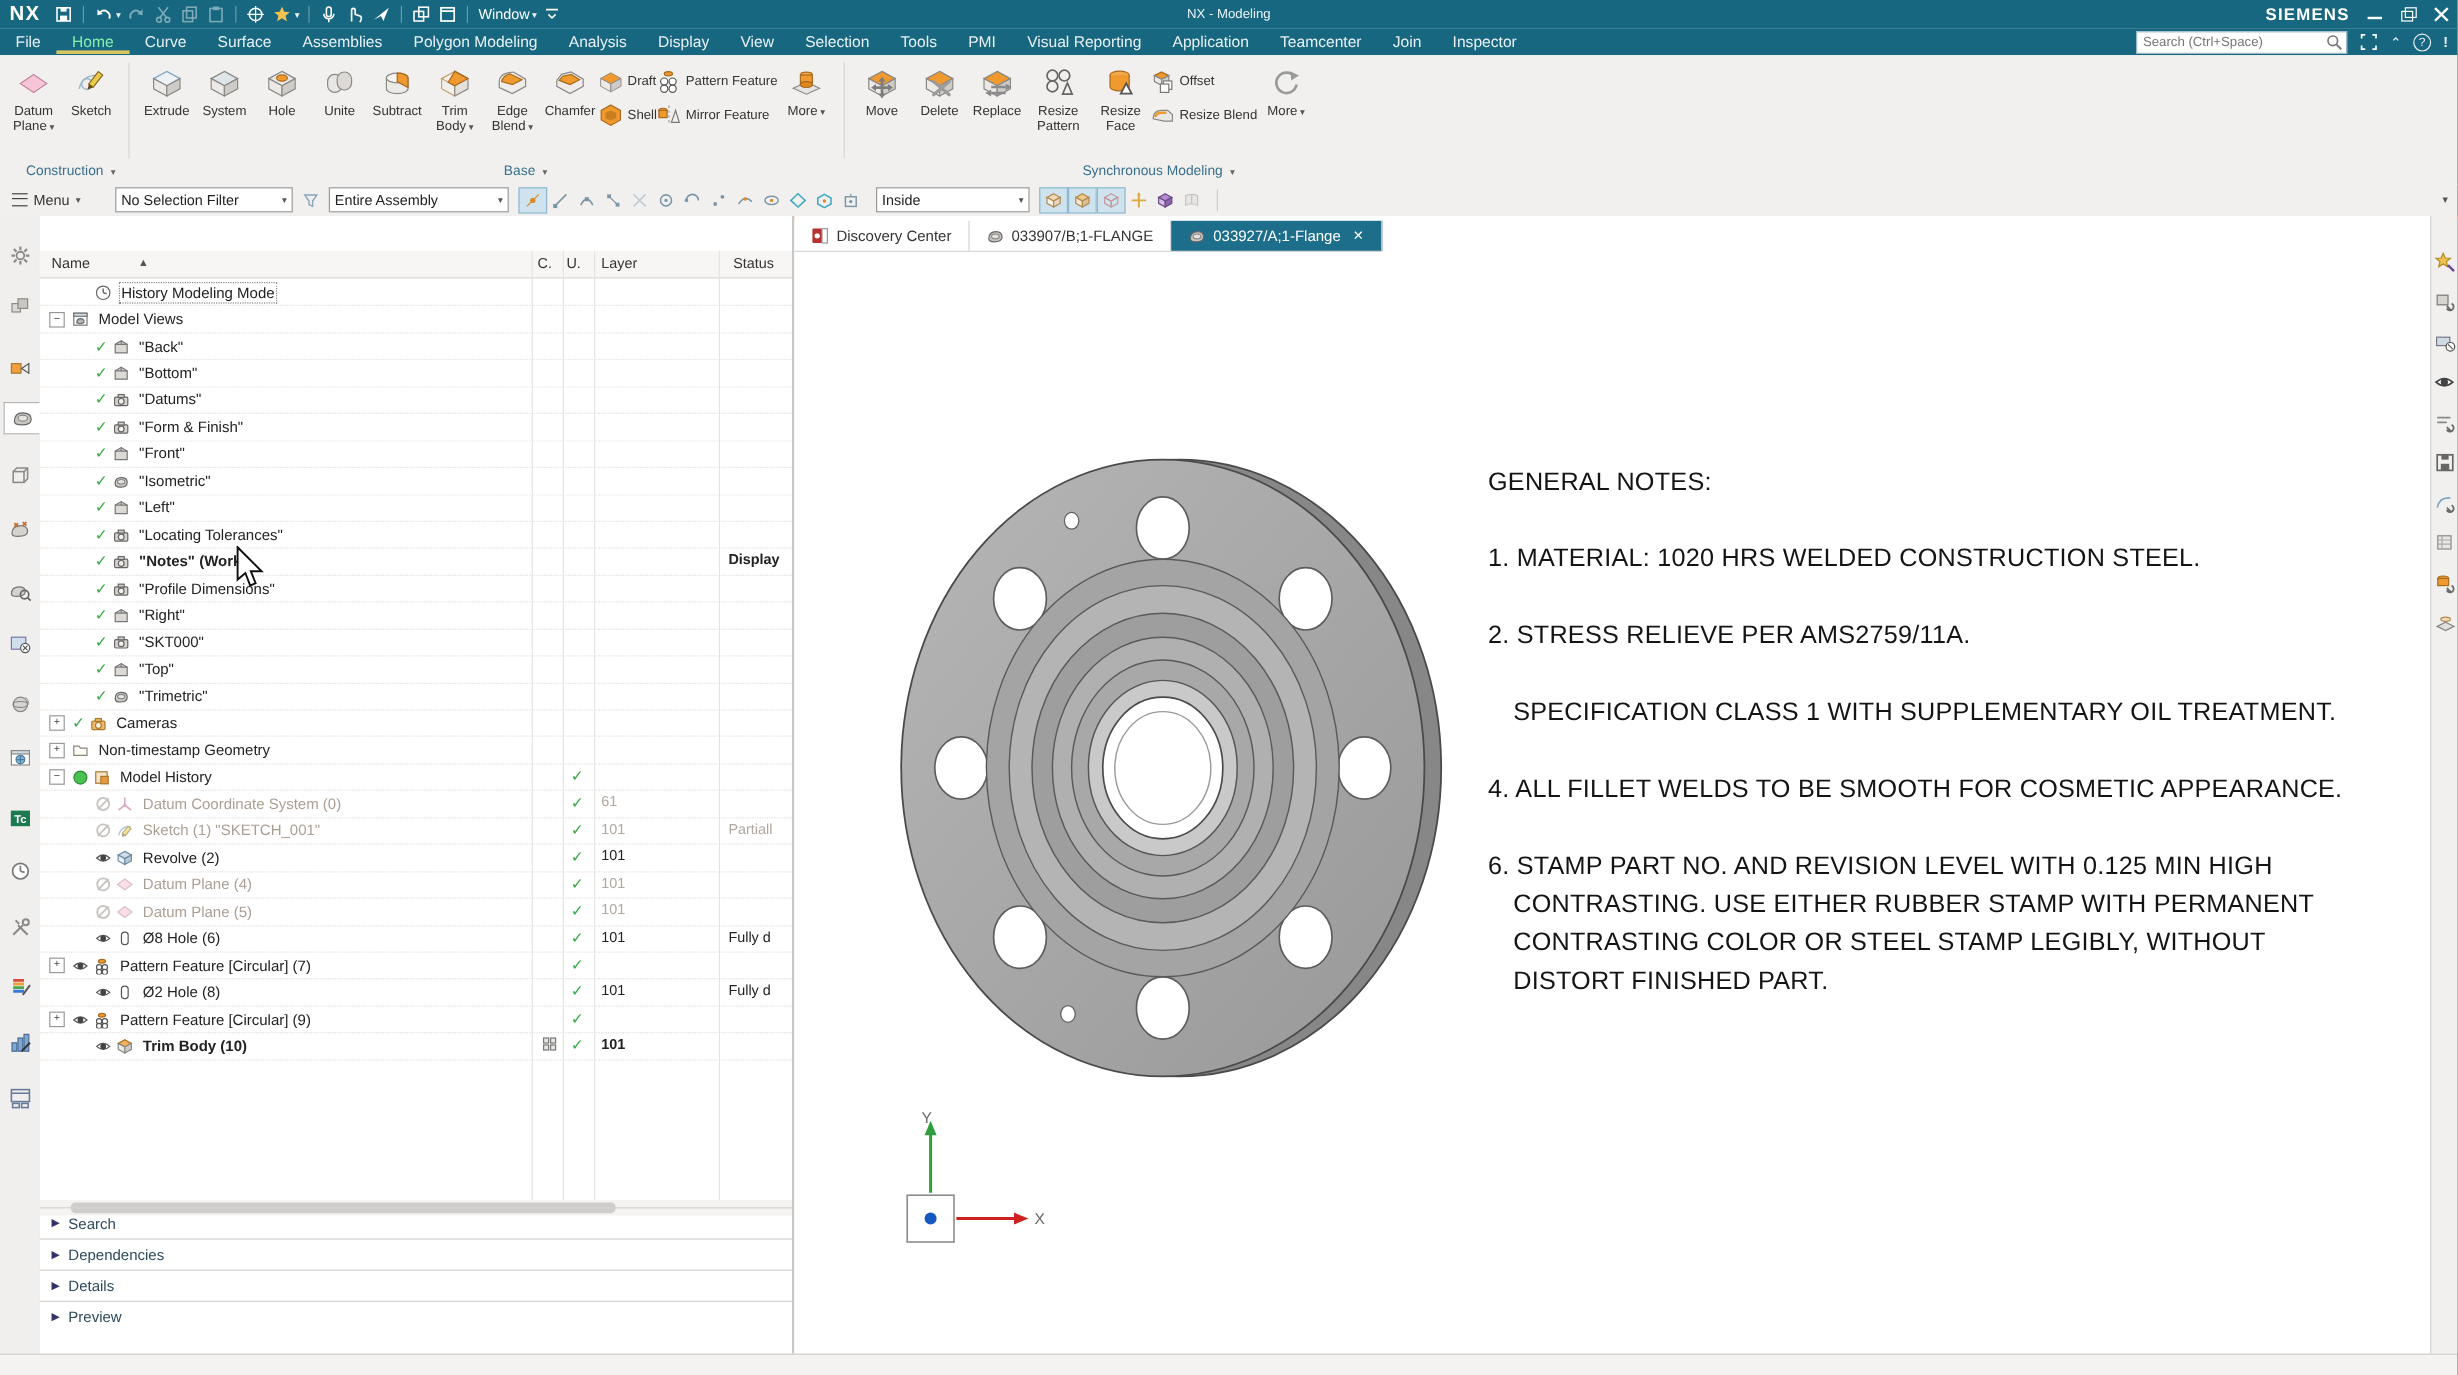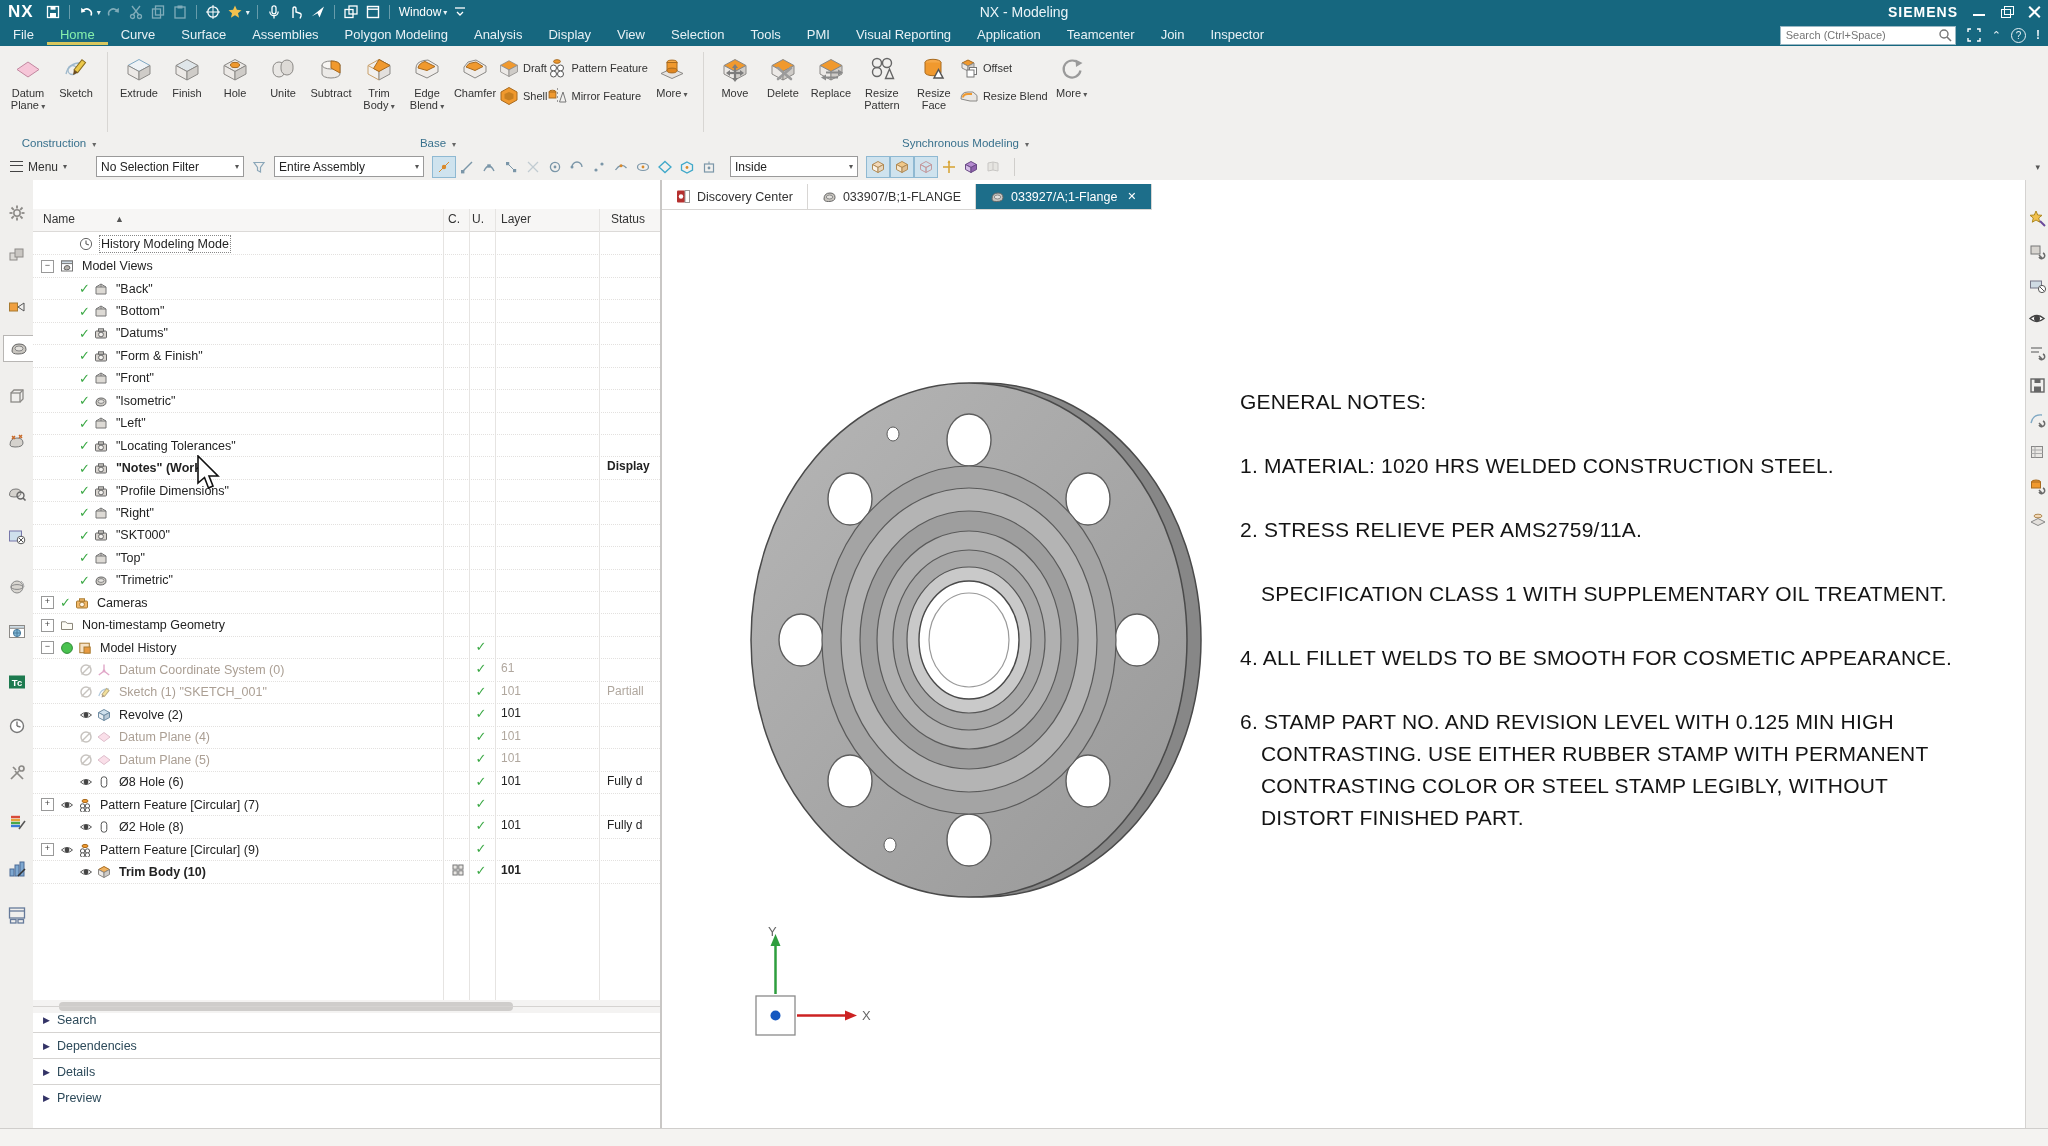--- a/index.html
+++ b/index.html
@@ -7,21 +7,21 @@
        font-family:"Liberation Sans","DejaVu Sans",sans-serif;-webkit-font-smoothing:antialiased;}
   
   .titlebar{position:absolute;left:0;top:0;width:2048px;height:24px;background:#16677f;display:flex;align-items:center;color:#fff;}
   .nx-logo{font-weight:bold;font-size:17px;letter-spacing:1px;padding:0 10px 0 8px;}
   .qat{display:flex;align-items:center;gap:4px;}
   .qat .qi{width:18px;height:18px;display:flex;align-items:center;justify-content:center;}
   .qat .dim{opacity:.45;}
   .qat .sep{width:1px;height:14px;background:rgba(255,255,255,.35);margin:0 3px;}
   .qat .caret{font-size:8px;color:#e8f2f6;margin-left:-2px;}
   .win-label{font-size:12px;margin-left:2px;text-align:center;}
-  .tb-title{position:absolute;left:0;right:0;text-align:center;font-size:14px;color:#eaf4f8;pointer-events:none;}
+  .tb-title{position:absolute;left:0;right:0;text-align:center;font-size:11px;color:#eaf4f8;pointer-events:none;}
   .tb-right{position:absolute;right:6px;top:0;height:24px;display:flex;align-items:center;gap:14px;}
   .siemens{font-weight:bold;font-size:14px;letter-spacing:1px;color:#fff;font-style:normal;}
   .winbtns{display:flex;gap:14px;align-items:center;}
   .wb{width:14px;height:12px;position:relative;cursor:default;}
   .wb-min:after{content:"";position:absolute;left:1px;right:1px;bottom:2px;border-bottom:2px solid #fff;}
   .wb-restore:after{content:"";position:absolute;left:1px;top:3px;width:8px;height:7px;border:1.5px solid #fff;}
   .wb-restore:before{content:"";position:absolute;left:4px;top:0;width:8px;height:7px;border:1.5px solid #fff;}
   .wb-close:before,.wb-close:after{content:"";position:absolute;left:-1px;top:5px;width:15px;border-top:2px solid #fff;}
   .wb-close:before{transform:rotate(45deg);} .wb-close:after{transform:rotate(-45deg);}
   
@@ -306,21 +306,21 @@
             <div class="rlab">Extrude</div>
           </div>
           <div class="rb-large">
             <div class="ric">
               <svg xmlns="http://www.w3.org/2000/svg" width="26" height="26" viewBox="0 0 26 26">
                 <polygon points="13,3.5 24,9.5 13,15.5 2,9.5" fill="#dfe6ea" stroke="#8b8986"></polygon>
                 <polygon points="2,9.5 13,15.5 13,24 2,18" fill="#ece9e6" stroke="#8b8986"></polygon>
                 <polygon points="24,9.5 13,15.5 13,24 24,18" fill="#cfccc8" stroke="#8b8986"></polygon>
               </svg>
             </div>
-            <div class="rlab">Finish</div>
+            <div class="rlab">System</div>
           </div>
           <div class="rb-large">
             <div class="ric">
               <svg xmlns="http://www.w3.org/2000/svg" width="26" height="26" viewBox="0 0 26 26">
                 <polygon points="13,3.5 24,9.5 13,15.5 2,9.5" fill="#eae8e5" stroke="#8b8986"></polygon>
                 <polygon points="2,9.5 13,15.5 13,24 2,18" fill="#ece9e6" stroke="#8b8986"></polygon>
                 <polygon points="24,9.5 13,15.5 13,24 24,18" fill="#cfccc8" stroke="#8b8986"></polygon>
                 <ellipse cx="13" cy="9" rx="4.5" ry="2.6" fill="#f0992e" stroke="#a86a1e"></ellipse>
               </svg>
             </div>

